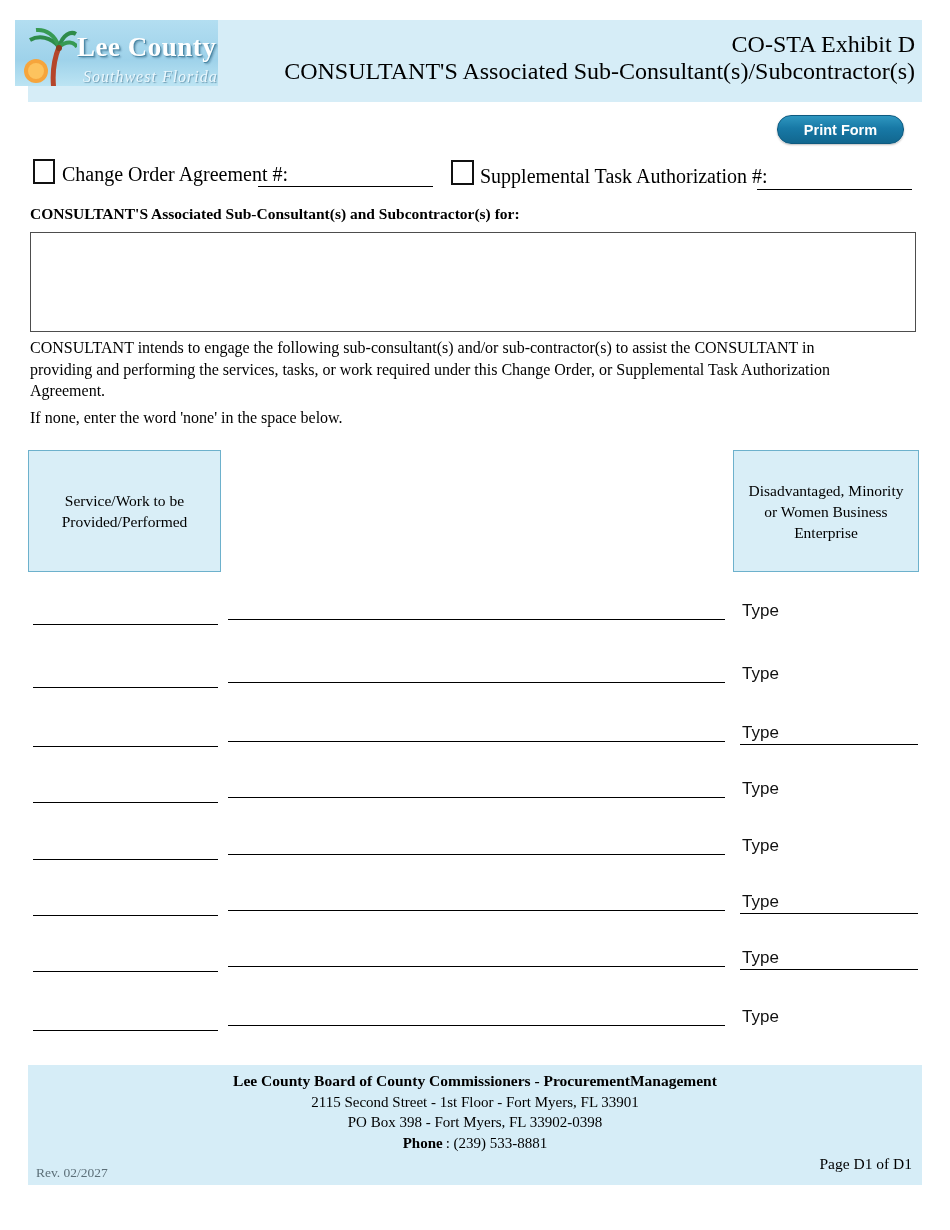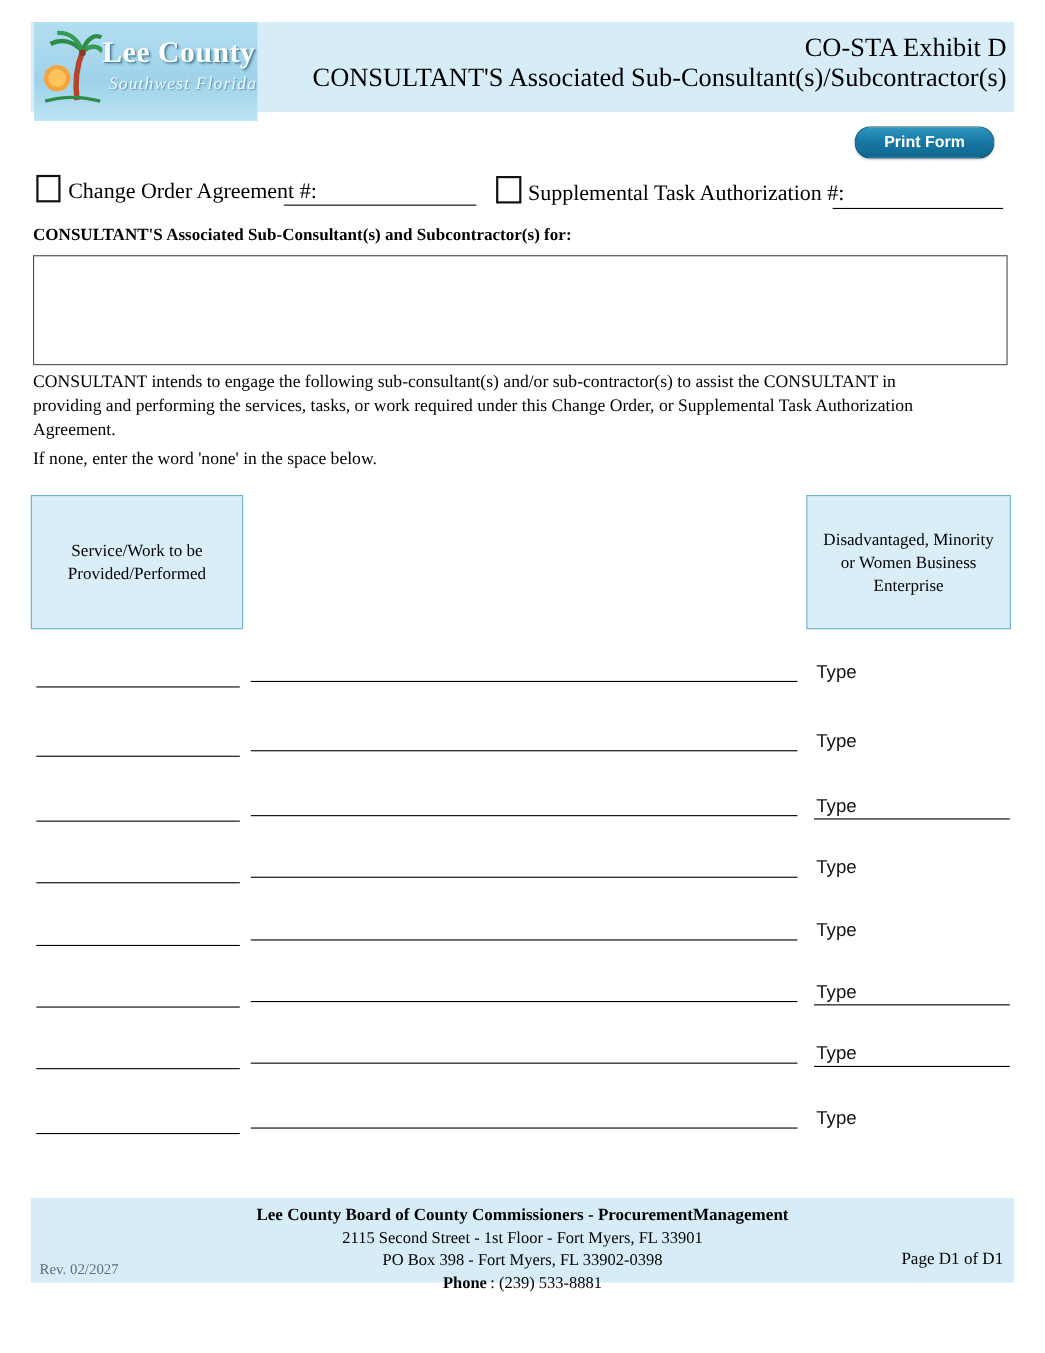--- a/index.html
+++ b/index.html
@@ -9,21 +9,21 @@
     background:#ffffff; font-family:"Liberation Serif", serif; color:#000;
     overflow:hidden;
   }
 
   
   .band {
     position:absolute; left:28px; top:20px; width:894px; height:82px;
     background:#d6edf7;
   }
   .logo-block {
-    position:absolute; left:31px; top:20px; width:203px; height:90px;
+    position:absolute; left:15px; top:20px; width:203px; height:66px;
     background:linear-gradient(180deg,#b3def1 0%,#9ed2ea 60%,#bce4f3 100%);
     overflow:hidden;
   }
   .logo-svg { position:absolute; left:6px; top:5px; }
   .logo-title {
     position:absolute; left:62px; top:12px;
     font-size:27px; font-weight:bold; color:#ffffff; letter-spacing:.5px;
     text-shadow:1px 1px 0 #4c8aa8, 2px 2px 2px rgba(30,80,110,.45);
     white-space:nowrap;
   }
@@ -86,22 +86,22 @@
   .l1 { left:33px;  width:185px; bottom:0; }
   .l2 { left:228px; width:497px; bottom:5px; }
   .l3 { left:740px; width:178px; bottom:2px; }
   .type-label {
     position:absolute; left:742px; bottom:4px;
     font-family:"Liberation Sans", sans-serif; font-size:17px; color:#111;
   }
 
   
   .footer {
-    position:absolute; left:28px; top:1065px; width:894px; height:77px;
-    background:#d6edf7; font-size:15px;margin-top:24px;
+    position:absolute; left:28px; top:1065px; width:894px; height:120px;
+    background:#d6edf7; font-size:15px;
   }
   .f-center { padding-top:6px; text-align:center; line-height:20.5px; }
   .f-org { font-weight:bold; font-size:15.5px; }
   .f-phone b { font-weight:bold; }
   .f-phone span { margin-left:3px; }
   .f-rev {
     position:absolute; left:8px; bottom:4px;
     color:#5c6f78; font-size:13.5px;
   }
   .f-page { position:absolute; right:10px; bottom:12px; font-size:15.5px; }

